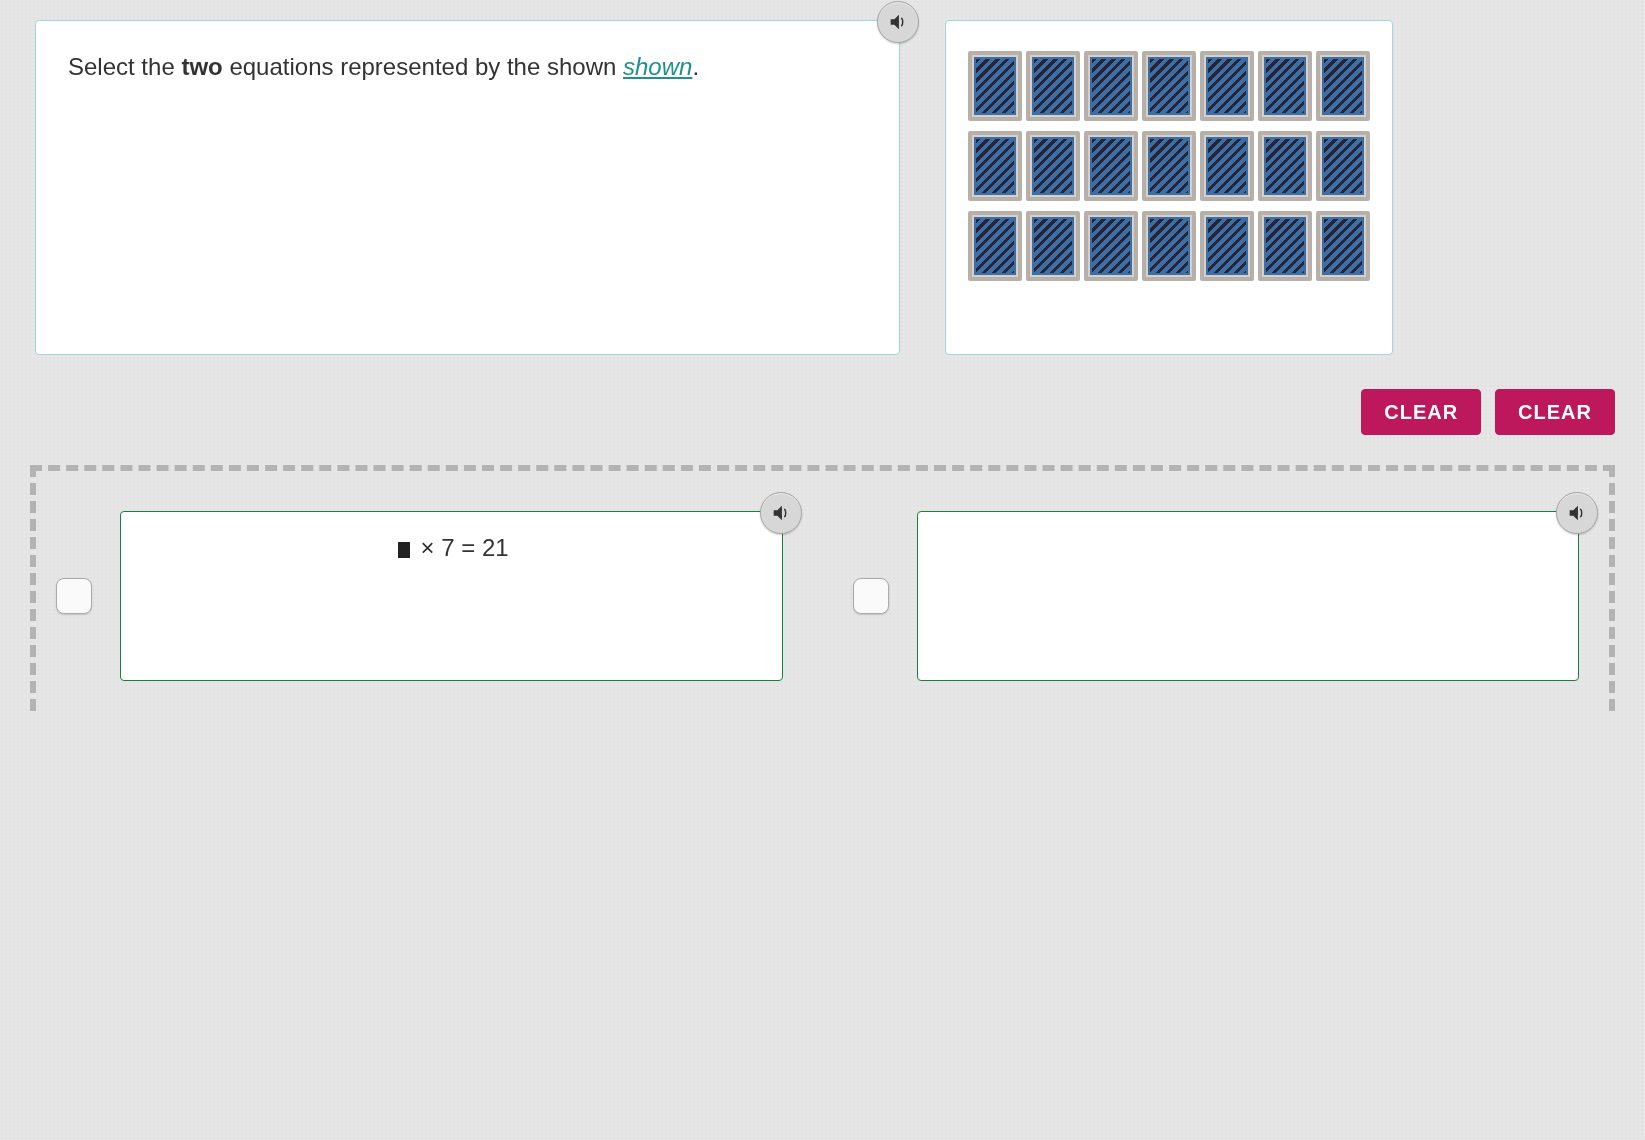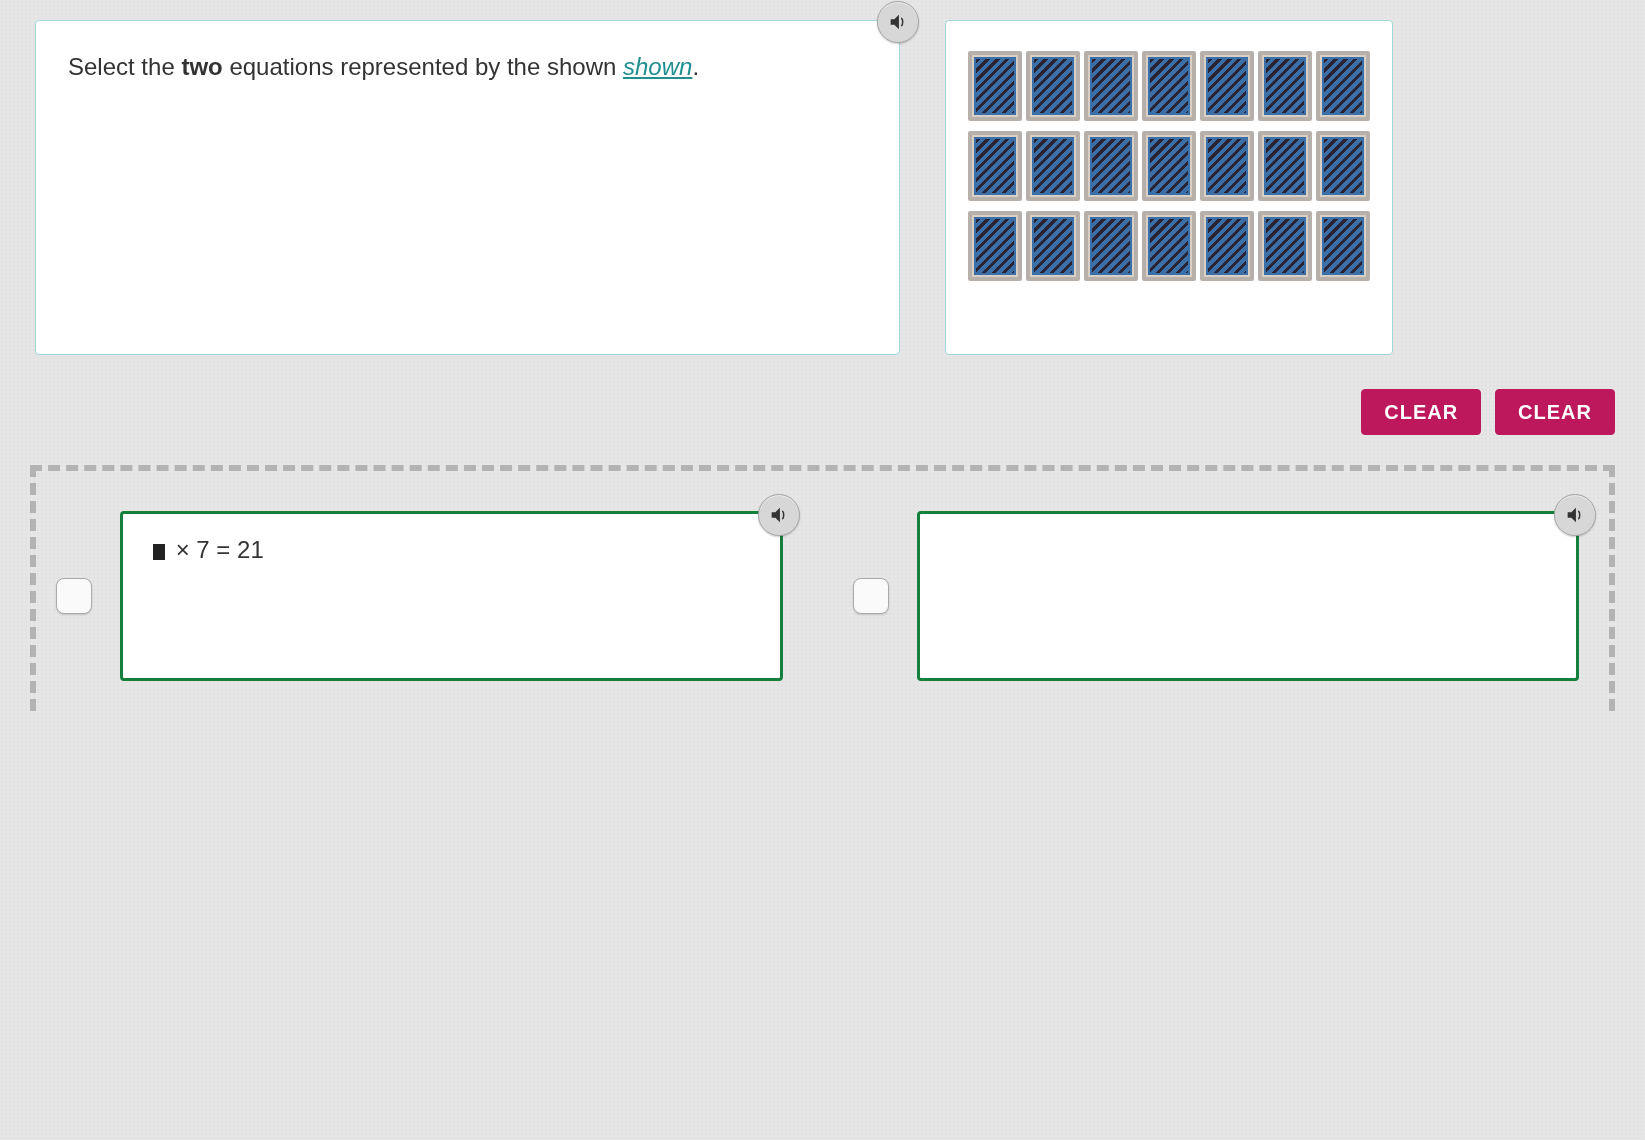--- a/index.html
+++ b/index.html
@@ -150,26 +150,27 @@
     border: 1px solid #aaa;
     border-radius: 8px;
     background: #fafafa;
     box-shadow: 0 1px 2px rgba(0,0,0,0.15);
     cursor: pointer;
   }
   .option .card {
     flex: 1;
     height: 170px;
     background: #fff;
-    border: 3px solid #15803d;
+    border: 1px solid #15803d;
     border-radius: 4px;
     box-sizing: border-box;
     padding: 22px 26px;
     font-size: 24px;
     position: relative;
+    text-align: center;
   }
   .option .card-speaker {
     position: absolute;
     top: -20px;
     right: -20px;
   }
 
   .blank {
     display: inline-block;
     width: 12px;

